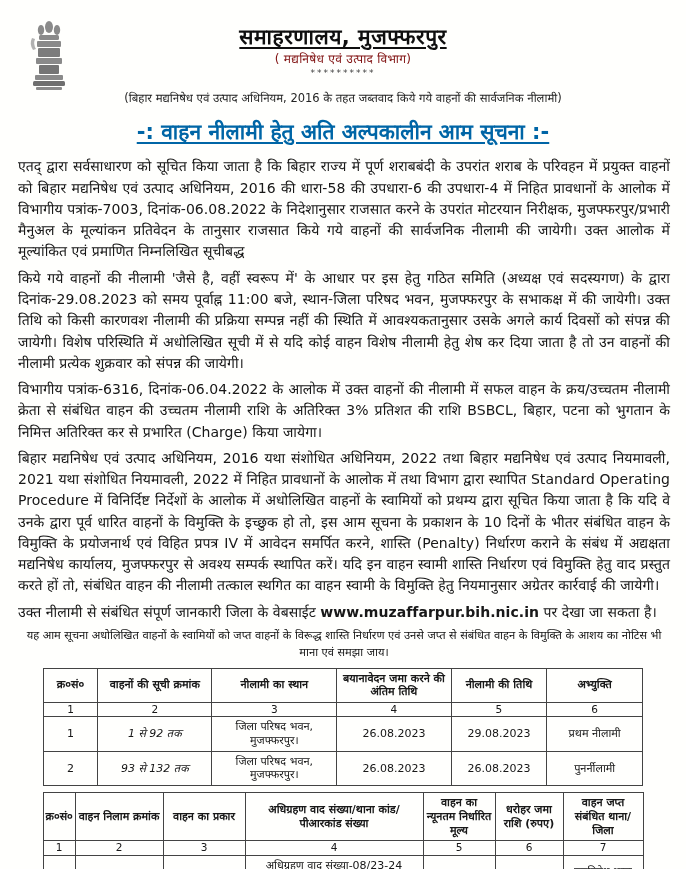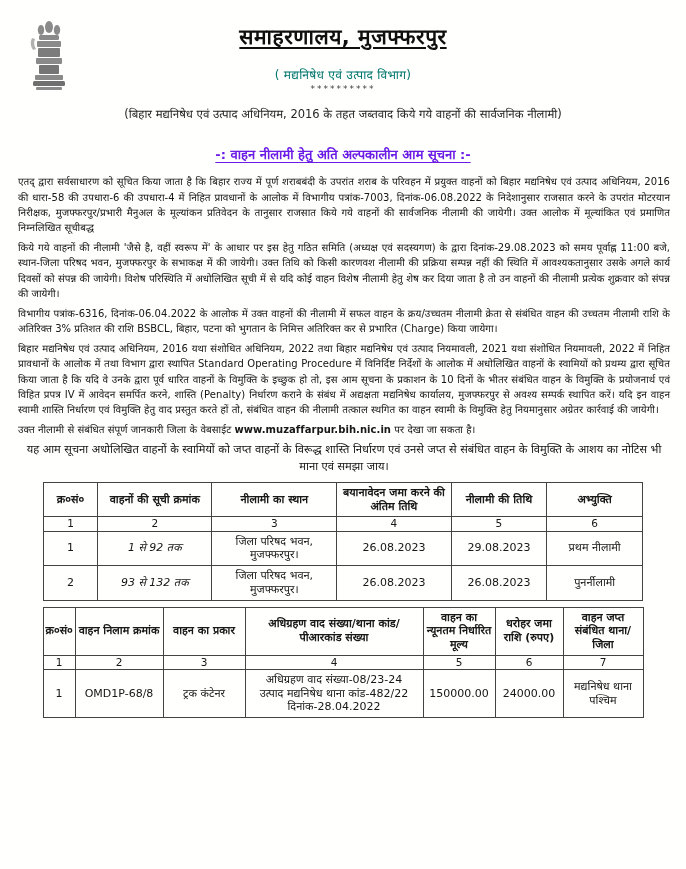--- a/index.html
+++ b/index.html
@@ -44,48 +44,48 @@
   .org-title {
     font-size: 21px;
     font-weight: bold;
     letter-spacing: 0.5px;
     text-decoration: underline;
     text-underline-offset: 3px;
     color: #1d1d1d;
   }
   .org-dept {
     font-size: 12px;
-    margin-top: 16px;
-    color: #0f766e;
+    margin-top: 0;
+    color: #7f1d1d;
     letter-spacing: .3px;
   }
   .stars {
     font-size: 9px;
     letter-spacing: 2px;
     margin-top: 1px;
     color: #4a4a4a;
   }
   .act-line {
     font-size: 11.5px;
     margin-top: 13px;
     padding: 0 22px;
     color: #303030;
     line-height: 1.25;
   }
   .notice-heading {
-    margin-top: 24px;
-    font-size: 13px;
+    margin-top: 12px;
+    font-size: 21px;
     font-weight: bold;
     text-decoration: underline;
     text-underline-offset: 3px;
-    color: #6d28d9;
+    color: #0369a1;
   }
   .body-text {
     margin: 11px 16px 0 18px;
-    font-size: 10px;
+    font-size: 14px;
     line-height: 1.52;
     text-align: justify;
     color: #262626;
     letter-spacing: 0.05px;
   }
   .body-text p {
     margin: 0 0 5px 0;
     text-indent: 0;
   }
   .indent { text-indent: 86px; }

